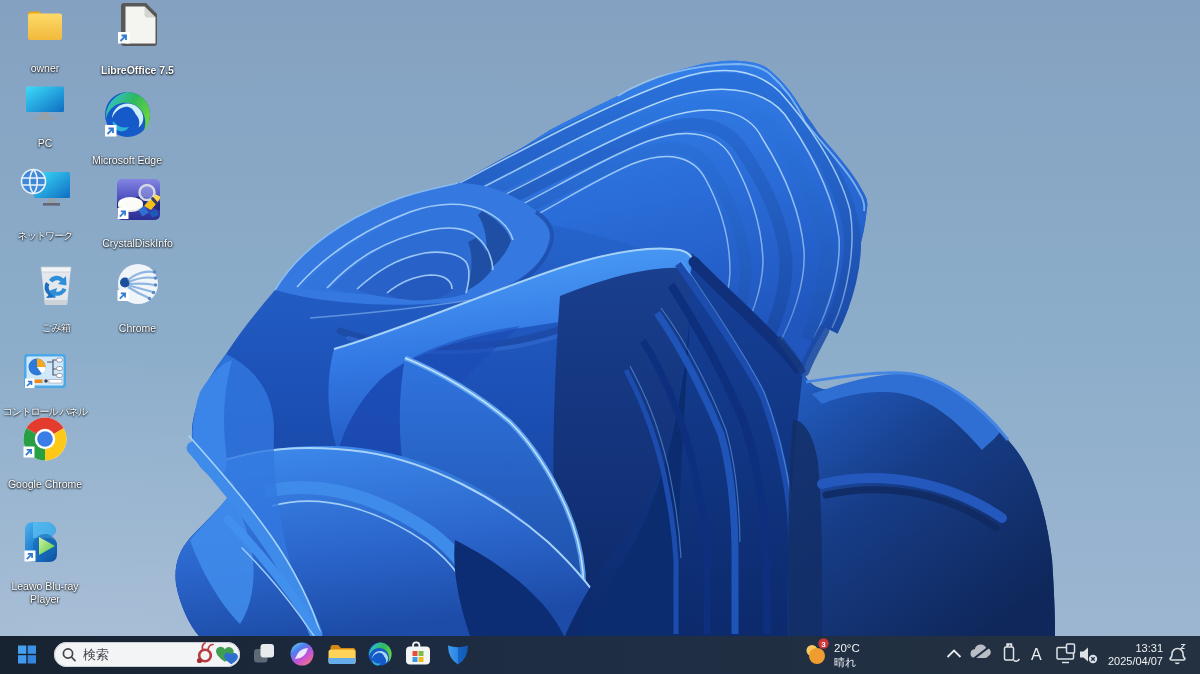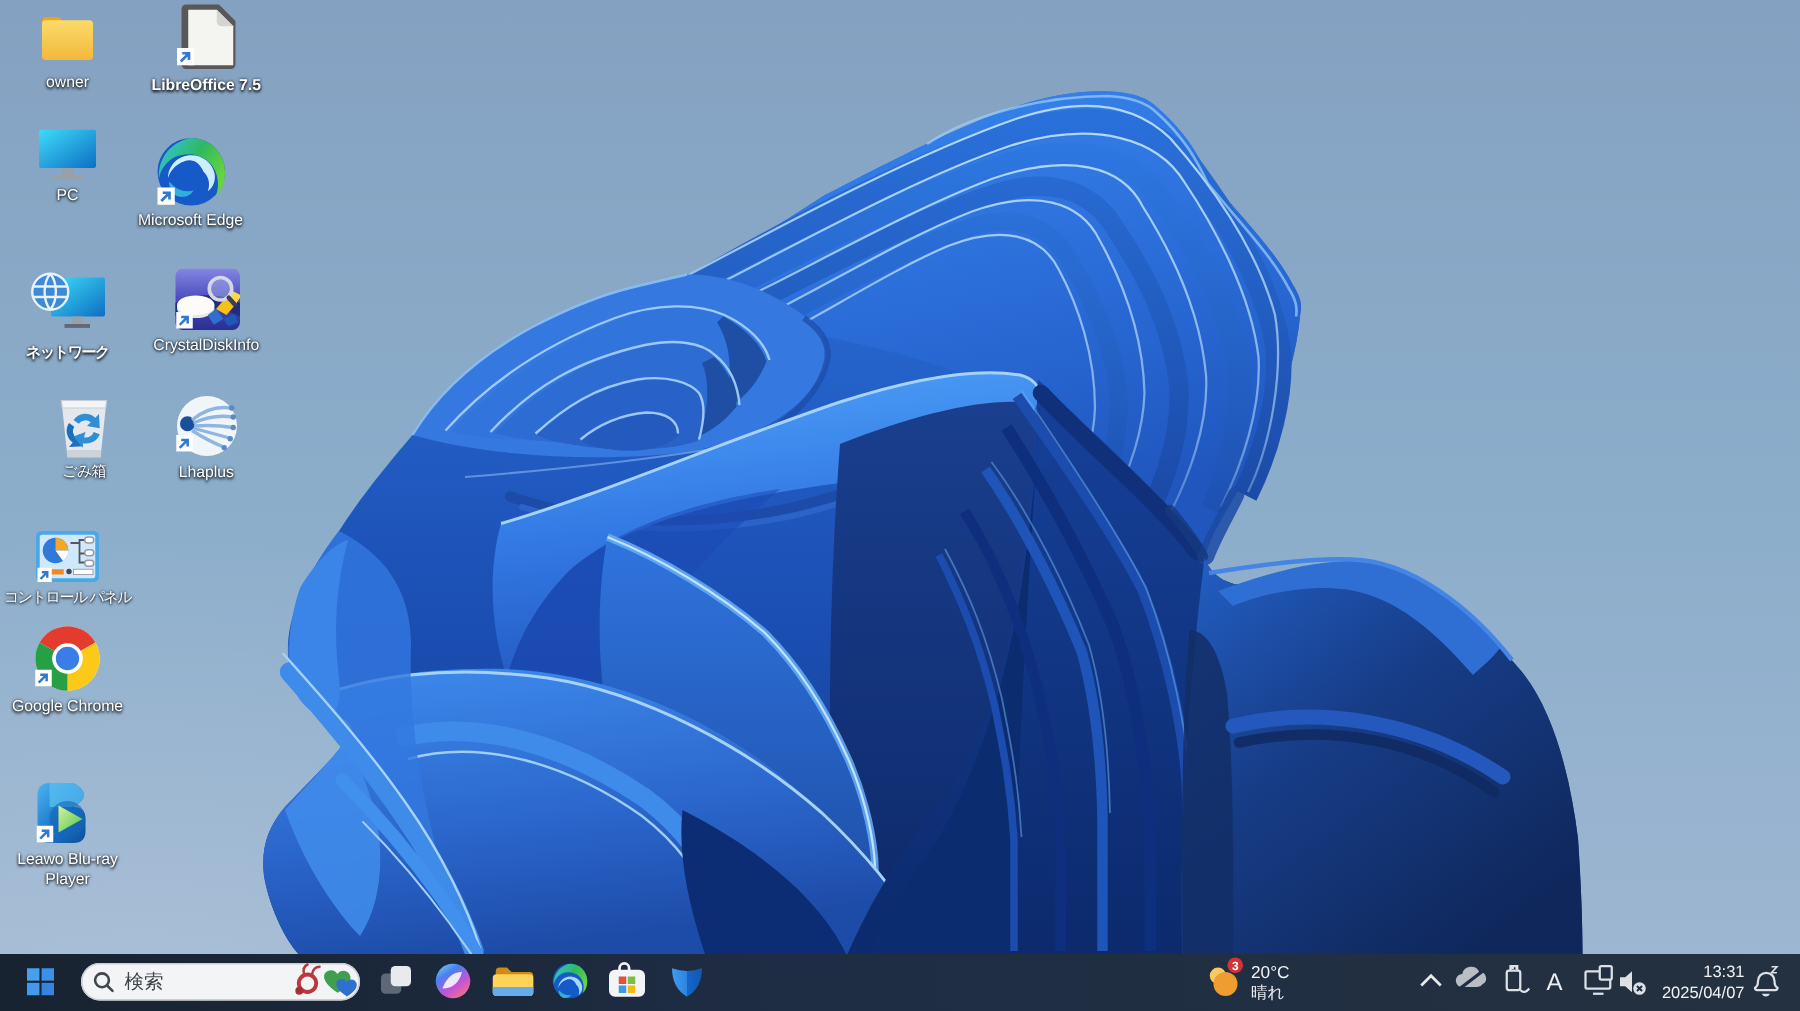--- a/index.html
+++ b/index.html
@@ -2,21 +2,21 @@
 <html><head>
 <meta charset="utf-8">
 <style>
   html,body{margin:0;padding:0;}
   body{width:1200px;height:674px;overflow:hidden;position:relative;
        font-family:"Liberation Sans",sans-serif;
        background:radial-gradient(900px 520px at 8% 100%, rgba(255,255,255,.13), rgba(255,255,255,0) 62%),linear-gradient(180deg,#85a1c1 0%,#8badca 48%,#9fb7d2 100%);}
   #wall{position:absolute;left:0;top:0;}
   .ic{position:absolute;width:76px;text-align:center;}
   .ic svg{display:block;margin:0 auto;}
-  .lbl{display:block;margin-top:3px;font-size:10.5px;line-height:13px;color:#fff;white-space:nowrap;
+  .lbl{display:block;margin-top:16px;font-size:10.5px;line-height:13px;color:#fff;white-space:nowrap;
        text-shadow:0 1px 2px rgba(0,0,0,.9),0 0 2px rgba(0,0,0,.8);letter-spacing:0;}
   #bar{position:absolute;left:0;top:636px;width:1200px;height:38px;
        background:linear-gradient(90deg,#172330 0%,#1f2d44 45%,#233140 100%);}
 </style>
 </head>
 <body>
 <svg id="wall" width="1200" height="674" viewBox="0 0 1200 674">
   <defs>
     <linearGradient id="base" x1="0" y1="0" x2="0" y2="1">
       <stop offset="0" stop-color="#2e78e0"></stop>
@@ -285,21 +285,21 @@
     <path d="M23.5,1 A22.5,22.5 0 0 1 46,23.5 C46,30 44,35.5 40,39.5 C43,31 41,21 33.5,15.5 C28,11.5 20,10.5 13,13.5 C7,16.5 3,22 2,28 C1,19 6,8.5 15,4 C17.5,2.5 20.5,1.3 23.5,1 Z" fill="url(#edgring)"></path>
     <path d="M8,28 C8,19 15,12.5 23.5,12.5 C31,12.5 37.5,17.5 39,24.5 C40,29.5 38,34 34.5,36.5 C36.5,31.5 35,25.5 30.5,22.5 C29.5,17.5 24,14.5 19,16.5 C13,18.5 9.5,23 8,28 Z" fill="#cdeefa"></path>
     <path d="M8,28 C10,21.5 15.5,17 22,17 C27.5,17 31.5,20.5 32,25.5 C32.5,30.5 29.5,34.5 25,36 C19.5,37.5 13.5,35.5 10.5,31.5 C9.3,30.3 8.5,29.2 8,28 Z" fill="#1659c8"></path>
     <path d="M10.5,31.5 C13.5,35.5 19.5,37.5 25,36 C22.5,40.5 16.5,41.5 12.5,38.8 C10,37 8.7,34 8.6,30 C9.2,30.5 9.8,31 10.5,31.5 Z" fill="#2fb0d8"></path>
     <rect x="1" y="34" width="11.5" height="11.5" fill="#fff"></rect>
     <path d="M3.5,43 l5.5,-5.5 m-4.5,0 h4.5 v4.5" stroke="#2f7ad0" stroke-width="1.8" fill="none"></path>
   </svg>
   <span class="lbl">Microsoft Edge</span>
 </div>
 
-<div class="ic" style="left:7px;top:180px;font-weight:bold;">
+<div class="ic" style="left:7px;top:167px;">
   <svg width="52" height="46" viewBox="0 0 52 46">
     <rect x="15" y="5" width="36" height="26" rx="1.5" fill="url(#scr)"></rect>
     <rect x="29.5" y="31" width="6.5" height="5" fill="#98a0a8"></rect>
     <rect x="24" y="36" width="17" height="2.6" fill="#667"></rect>
     <circle cx="14.5" cy="14.5" r="12" fill="#3f8ad8"></circle>
     <path d="M14.5,2.5 a12,12 0 0 1 0,24 a12,12 0 0 1 0,-24 m0,0 c-5,6 -5,18 0,24 m0,-24 c5,6 5,18 0,24 M3.3,11 h22.4 M3.3,18 h22.4" fill="none" stroke="#e8f2fa" stroke-width="1.6"></path>
   </svg>
   <span class="lbl" style="font-size:10px;letter-spacing:-1px;">ネットワーク</span>
 </div>
 
@@ -346,21 +346,21 @@
       <path d="M12,23 Q23,30 33,34"></path>
     </g>
     <circle cx="38.5" cy="8" r="1.8" fill="#5a88c8"></circle>
     <circle cx="39.5" cy="14" r="1.8" fill="#5a88c8"></circle>
     <circle cx="39.5" cy="21" r="1.8" fill="#5a88c8"></circle>
     <circle cx="37.5" cy="28.5" r="1.8" fill="#5a88c8"></circle>
     <circle cx="33.5" cy="34.5" r="1.8" fill="#5a88c8"></circle>
     <rect x="1.5" y="26" width="11" height="11" fill="#fff"></rect>
     <path d="M3.8,34.6 l5.3,-5.3 m-4.3,0 h4.3 v4.3" stroke="#2f7ad0" stroke-width="1.7" fill="none"></path>
   </svg>
-  <span class="lbl">Lhaplus</span>
+  <span class="lbl">Chrome</span>
 </div>
 
 <div class="ic" style="left:7px;top:353px;">
   <svg width="44" height="36" viewBox="0 0 44 36">
     <rect x="1" y="1" width="42" height="34" rx="3.5" fill="#4aa8e8"></rect>
     <rect x="3.5" y="3.5" width="37" height="29" rx="1.5" fill="#cfe9fa"></rect>
     <circle cx="14" cy="14" r="8.5" fill="#2f7ad8"></circle>
     <path d="M14,14 L14,5.5 A8.5,8.5 0 0 1 22.5,14 Z" fill="#f5a623"></path>
     <path d="M14,14 L22.5,14 A8.5,8.5 0 0 1 19,21 Z" fill="#fff"></path>
     <g stroke="#556" stroke-width="1.2" fill="none">

